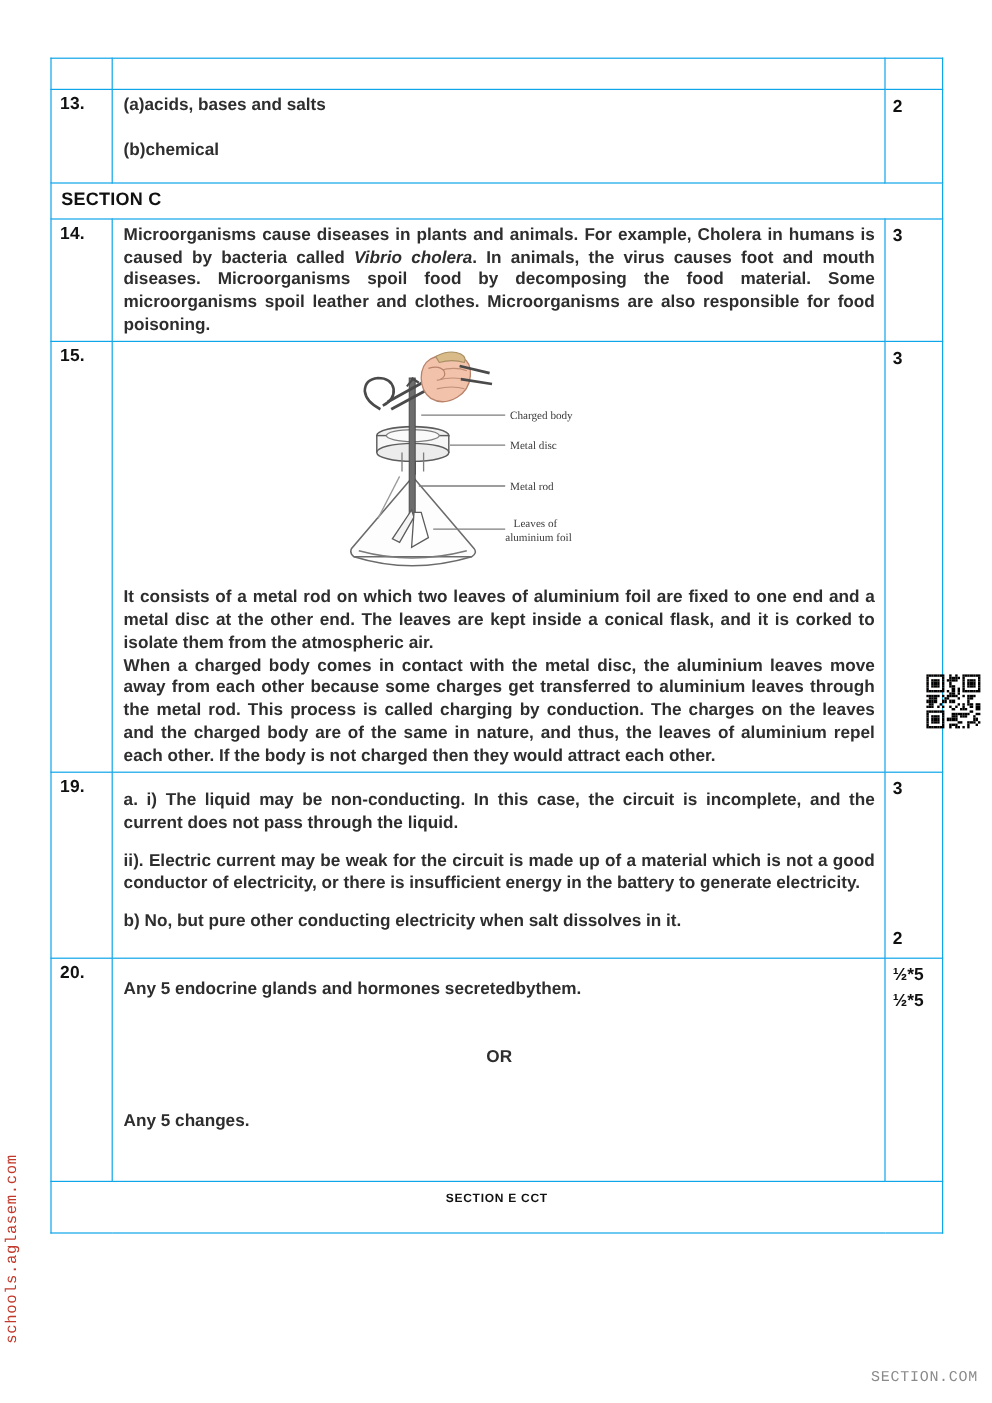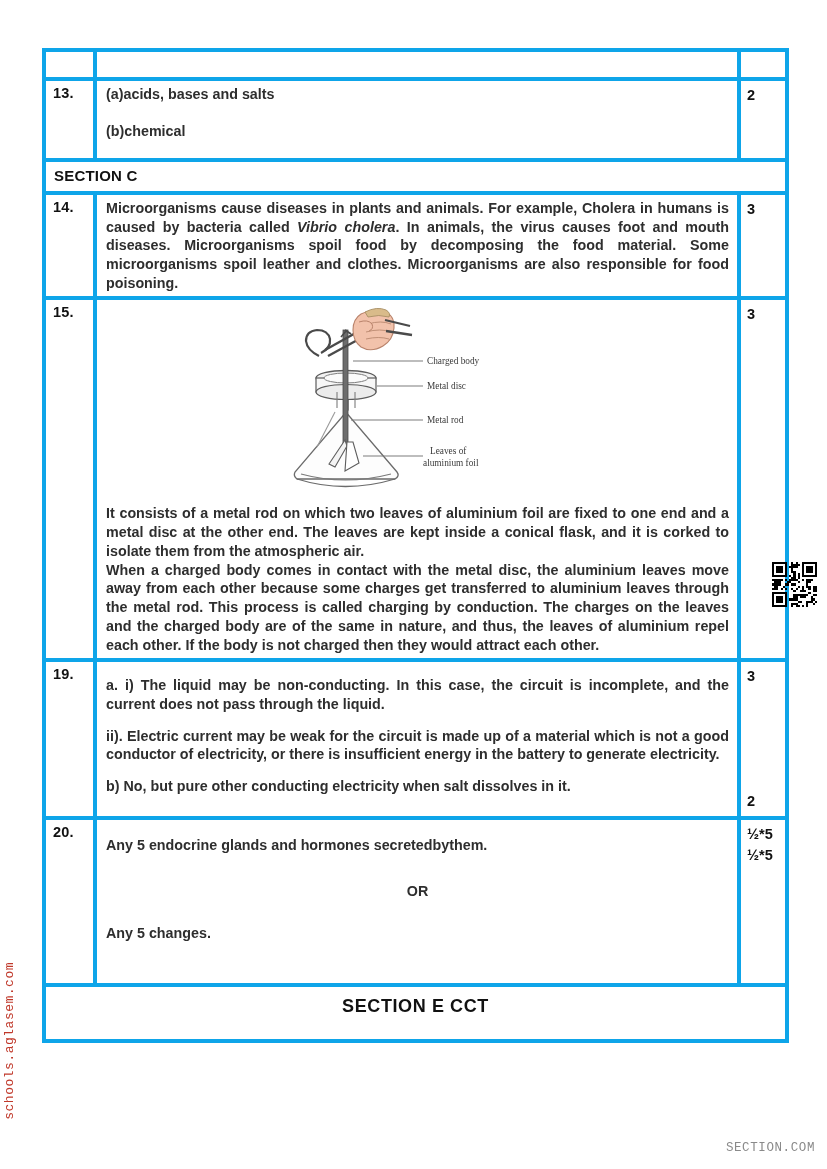--- a/index.html
+++ b/index.html
@@ -55,21 +55,21 @@
   
   #answer-sheet {
     position: absolute;
     left: 42px;
     top: 48px;
     width: 743px;
     border-collapse: collapse;
     table-layout: fixed;
   }
   #answer-sheet td {
-    border: 4px solid #0ea5e9;
+    border: 1px solid #0ea5e9;
     vertical-align: top;
     padding: 0;
   }
   .c-num   { width: 51px; }
   .c-body  { width: 644px; }
   .c-marks { width: 48px; }
 
   .num-cell {
     font-size: 14.5px;
     font-weight: bold;
@@ -111,33 +111,33 @@
     padding: 5px 0 6px 8px;
   }
   .section-label {
     font-size: 15px;
     font-weight: bold;
     color: #111;
     letter-spacing: 0.2px;
   }
   .section-center {
     text-align: center;
-    font-size: 18px;
+    font-size: 10px;
     font-weight: bold;
     color: #111;
     letter-spacing: 0.6px;
     padding: 9px 0 22px 0;
   }
 
   .center-or {
     text-align: center;
     font-size: 14.3px;
     font-weight: bold;
     color: #2e2e2e;
-    margin: 5px;
+    margin: 16px;
   }
 
   
   .figure-wrap {
     position: relative;
     height: 200px;
   }
   #electroscope-figure {
     position: absolute;
     left: 50%;

